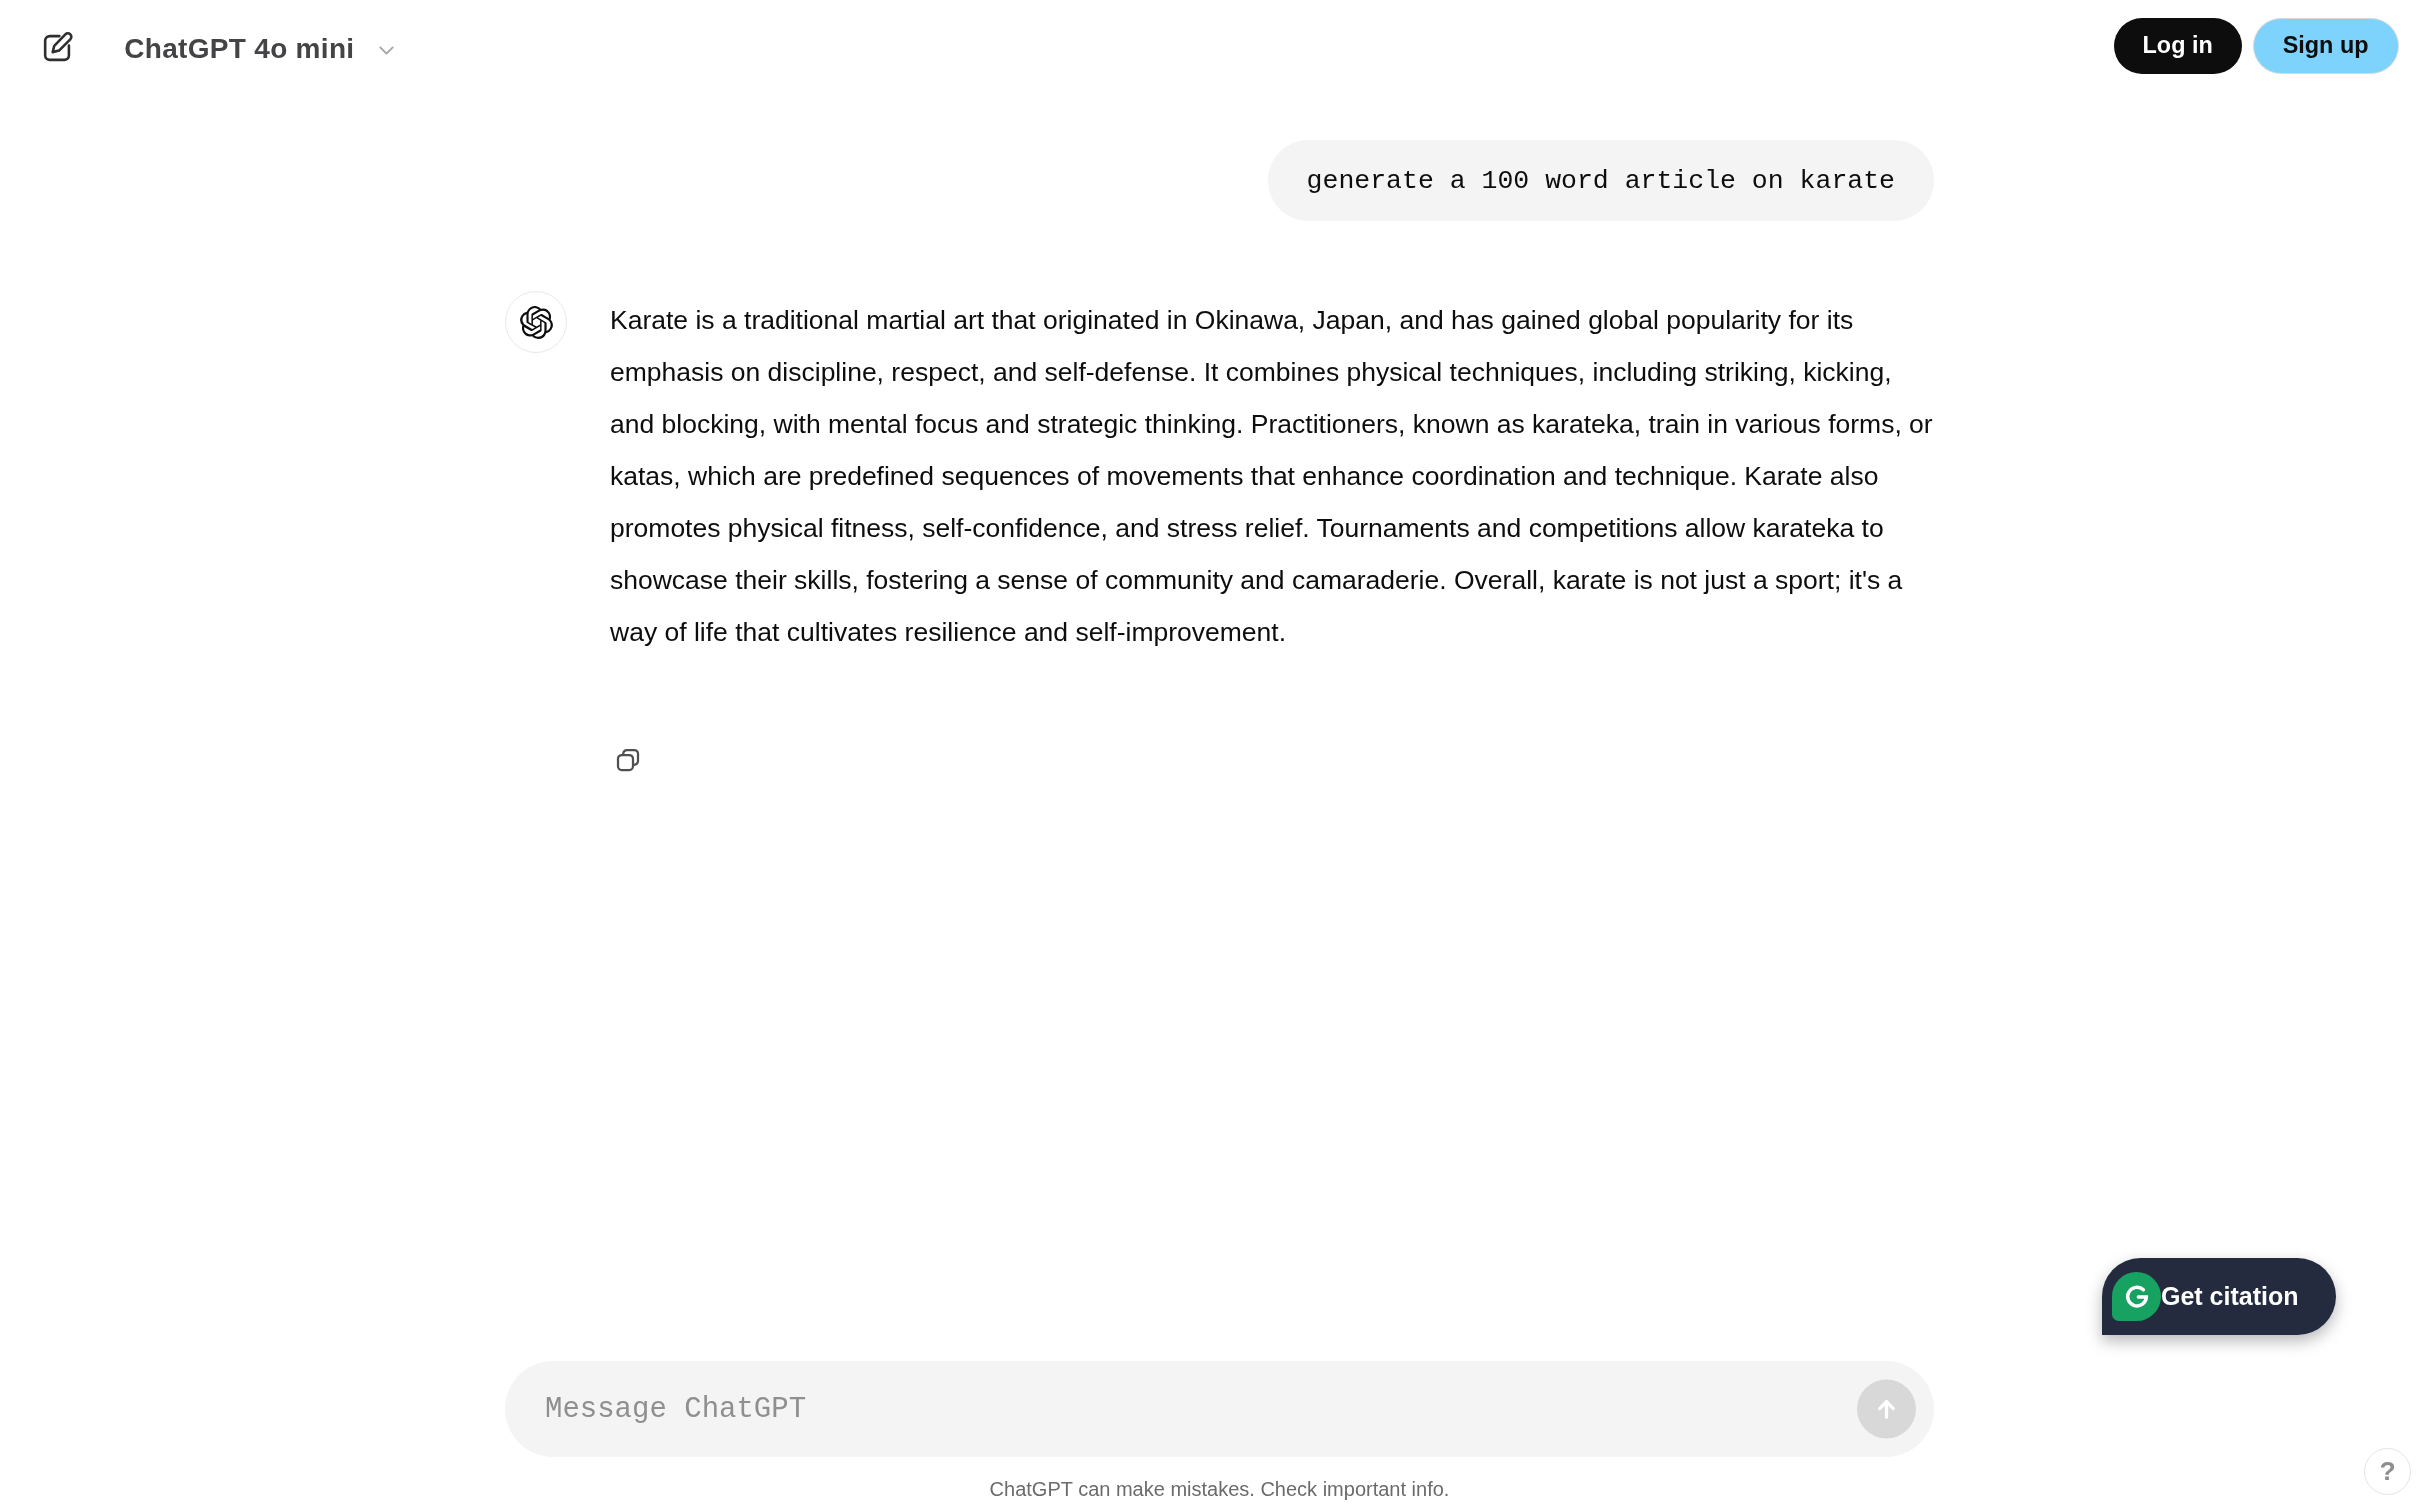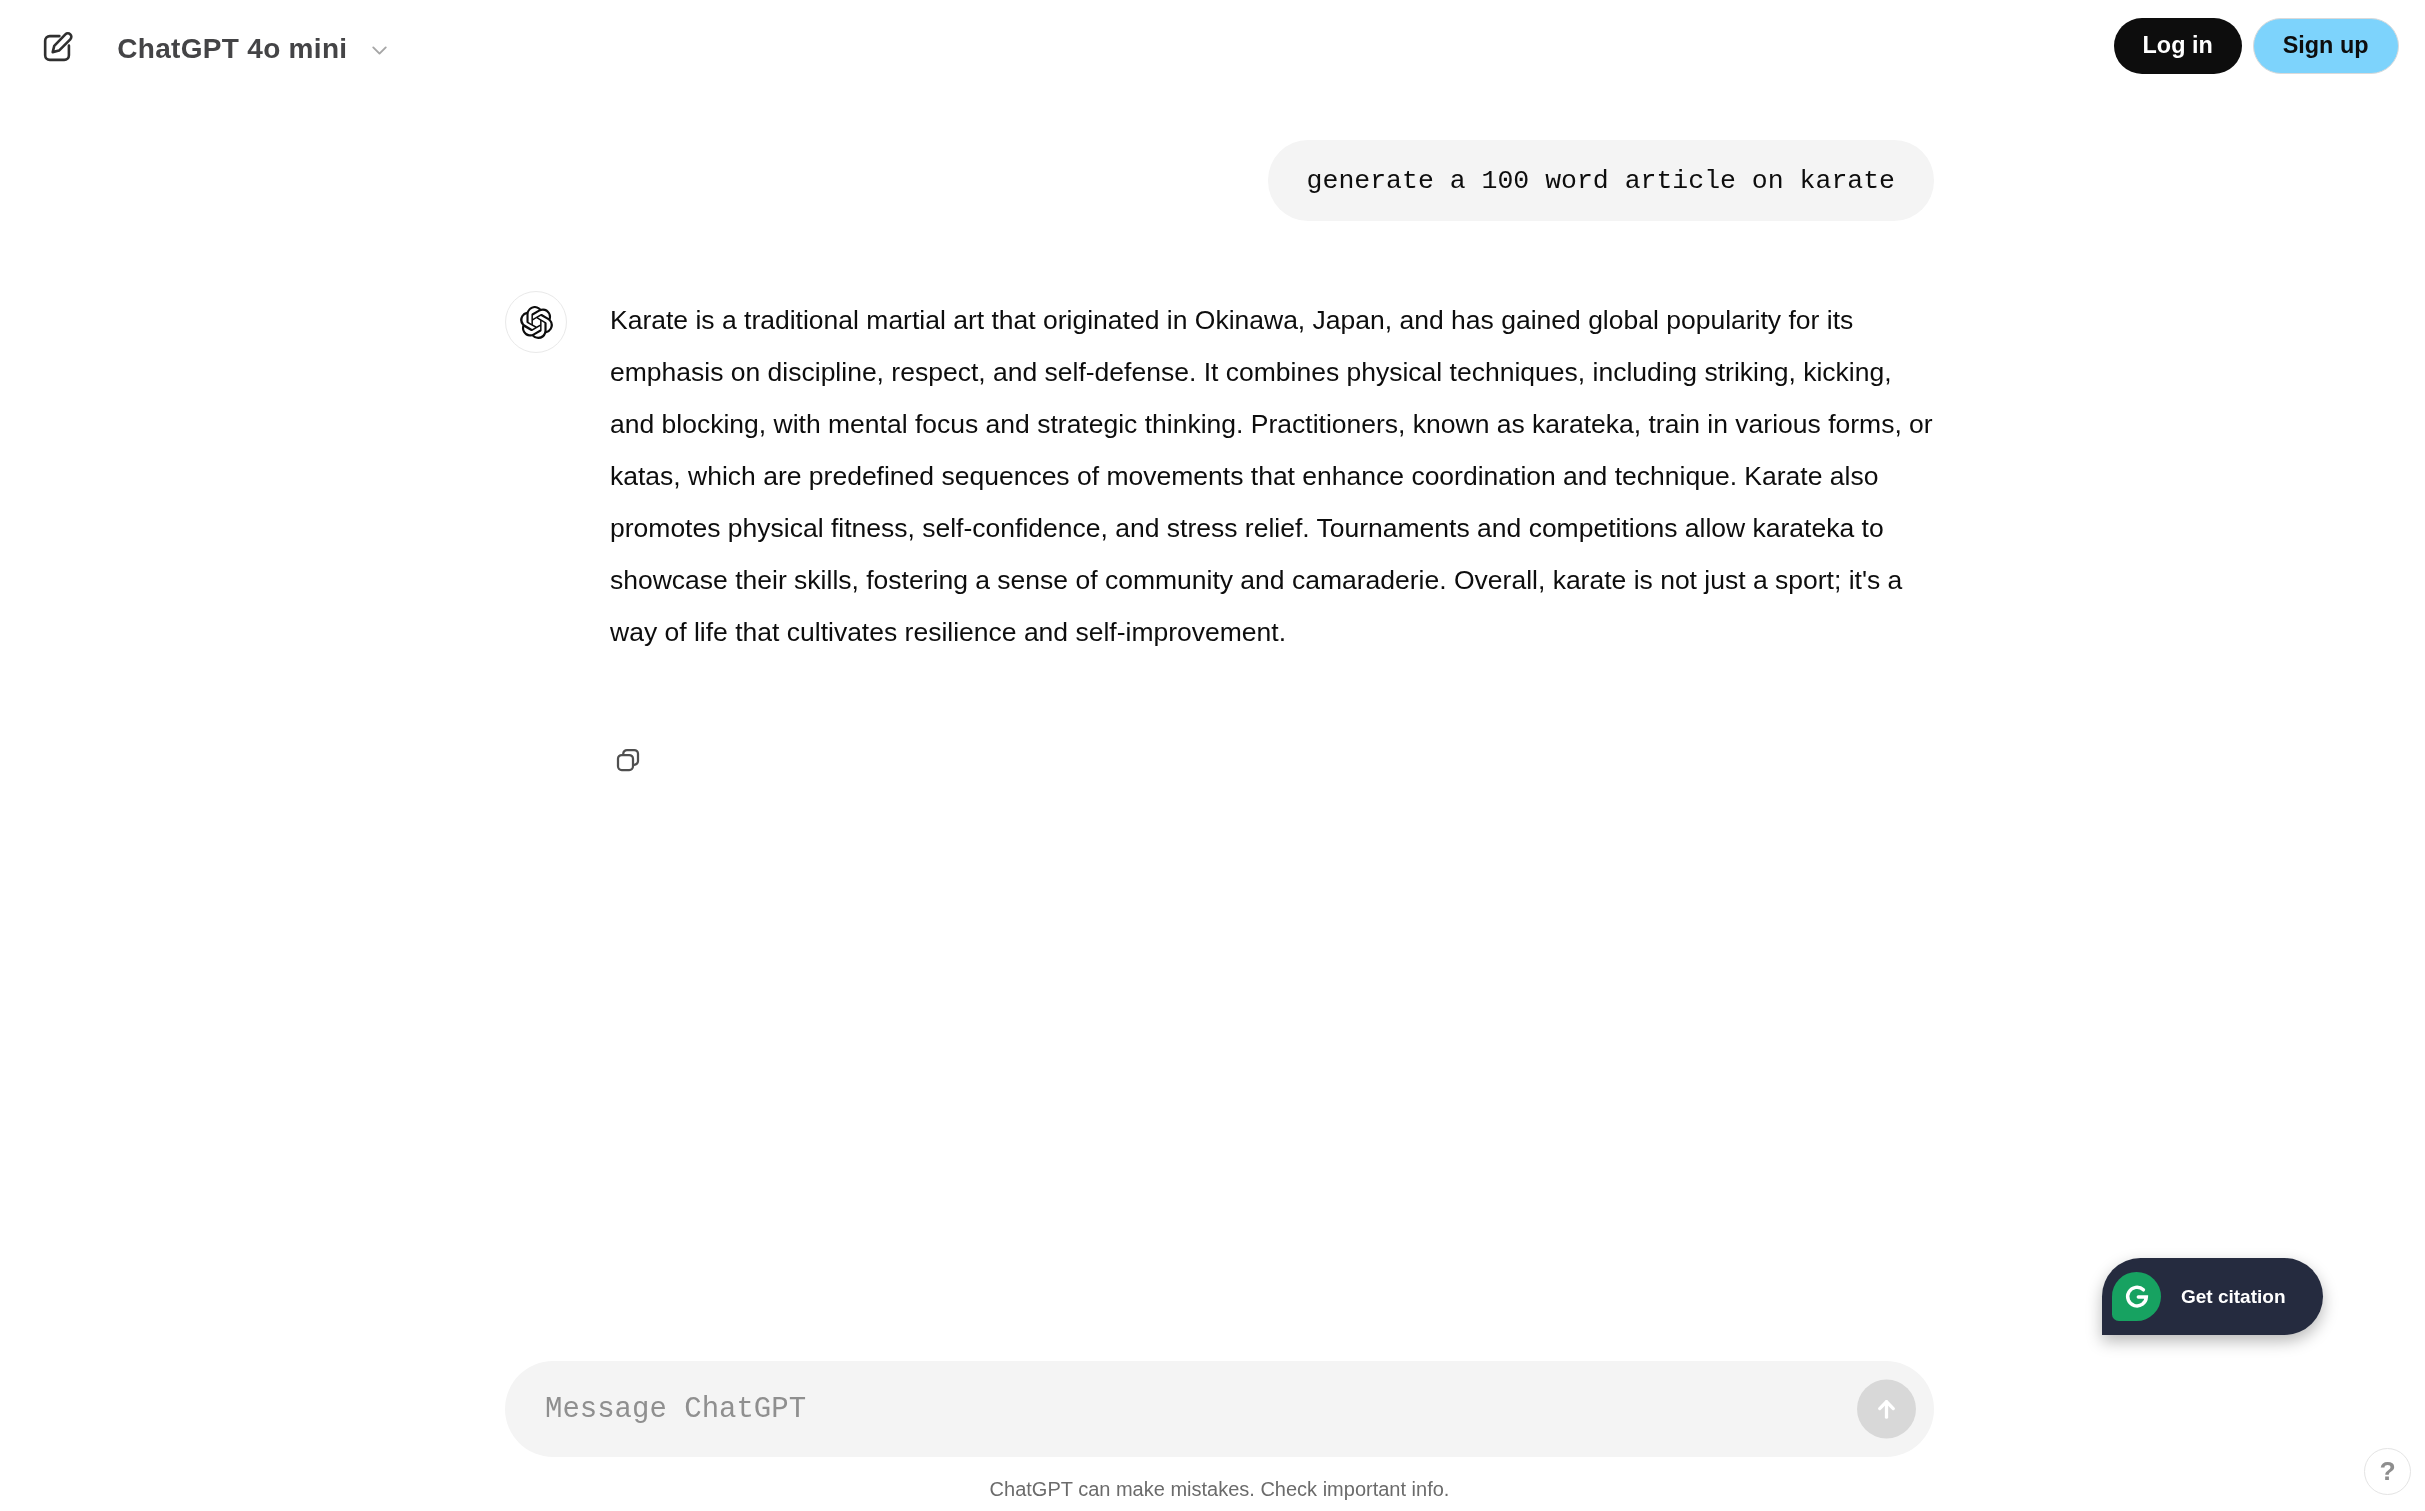--- a/index.html
+++ b/index.html
@@ -13,21 +13,21 @@
   }
   *{margin:0;padding:0;box-sizing:border-box;}
   html,body{width:2426px;height:1512px;overflow:hidden;background:#ffffff;
     font-family:"Liberation Sans","DejaVu Sans",sans-serif;color:var(--text-primary);}
   .abs{position:absolute;}
 
   
   .new-chat-btn{left:35px;top:25px;width:45px;height:45px;border:none;background:transparent;
     color:#2f2f2f;cursor:pointer;display:flex;align-items:center;justify-content:center;border-radius:11.4px;}
   .new-chat-btn svg{width:37px;height:37px;}
-  .model-switcher{left:111px;top:23px;height:51px;display:flex;align-items:center;gap:20px;
+  .model-switcher{left:118px;top:23px;height:51px;display:flex;align-items:center;gap:20px;
     background:transparent;border:none;cursor:pointer;padding:0 6.3px;border-radius:10px;}
   .model-switcher .label{font-size:28px;font-weight:700;color:#444446;letter-spacing:0.3px;}
   .model-switcher svg{width:25px;height:25px;color:#a6a6a6;margin-top:3.8px;}
   .auth{right:26.5px;top:17.7px;display:flex;gap:11px;}
   .btn-pill{height:56px;border-radius:28px;font-size:23.4px;font-weight:700;display:flex;
     align-items:center;justify-content:center;padding:0 29px;cursor:pointer;white-space:nowrap;}
   .btn-login{background:var(--text-primary);color:#ffffff;border:none;}
   .btn-signup{background:#7dd3fc;color:var(--text-primary);border:1.3px solid #dadada;}
 
   
@@ -53,21 +53,21 @@
   .send-btn svg{width:29px;height:29px;}
   .disclaimer{left:505px;top:1478px;width:1429px;text-align:center;font-size:20px;color:var(--text-secondary);}
 
   
   .citation-btn{left:2102px;top:1258px;height:77px;background:var(--grammarly-navy);
     border:none;border-radius:39px 39px 39px 0;display:flex;align-items:center;
     padding:0 37px 0 10px;cursor:pointer;box-shadow:0 6.3px 16.4px rgba(0,0,0,.28);}
   .g-badge{width:49px;height:49px;background:var(--grammarly-green);
     border-radius:50% 50% 50% 14%;display:flex;align-items:center;justify-content:center;flex:none;}
   .g-badge svg{width:32px;height:32px;}
-  .citation-label{color:#ffffff;font-size:19px;font-weight:700;margin-left:20px;white-space:nowrap;}
+  .citation-label{color:#ffffff;font-size:25px;font-weight:700;white-space:nowrap;}
   .help-btn{left:2364px;top:1448px;width:47px;height:47px;border-radius:50%;background:#ffffff;
     border:1.9px solid #e4e4e4;color:#8e8e8e;font-size:26.5px;font-weight:700;cursor:pointer;
     display:flex;align-items:center;justify-content:center;font-family:inherit;}
 </style>
 </head>
 <body>
 
 <button class="abs new-chat-btn">
   <span style="display:flex;">
     <svg viewBox="0 0 24 24" fill="none" stroke="currentColor" stroke-width="1.7" stroke-linecap="round" stroke-linejoin="round">

